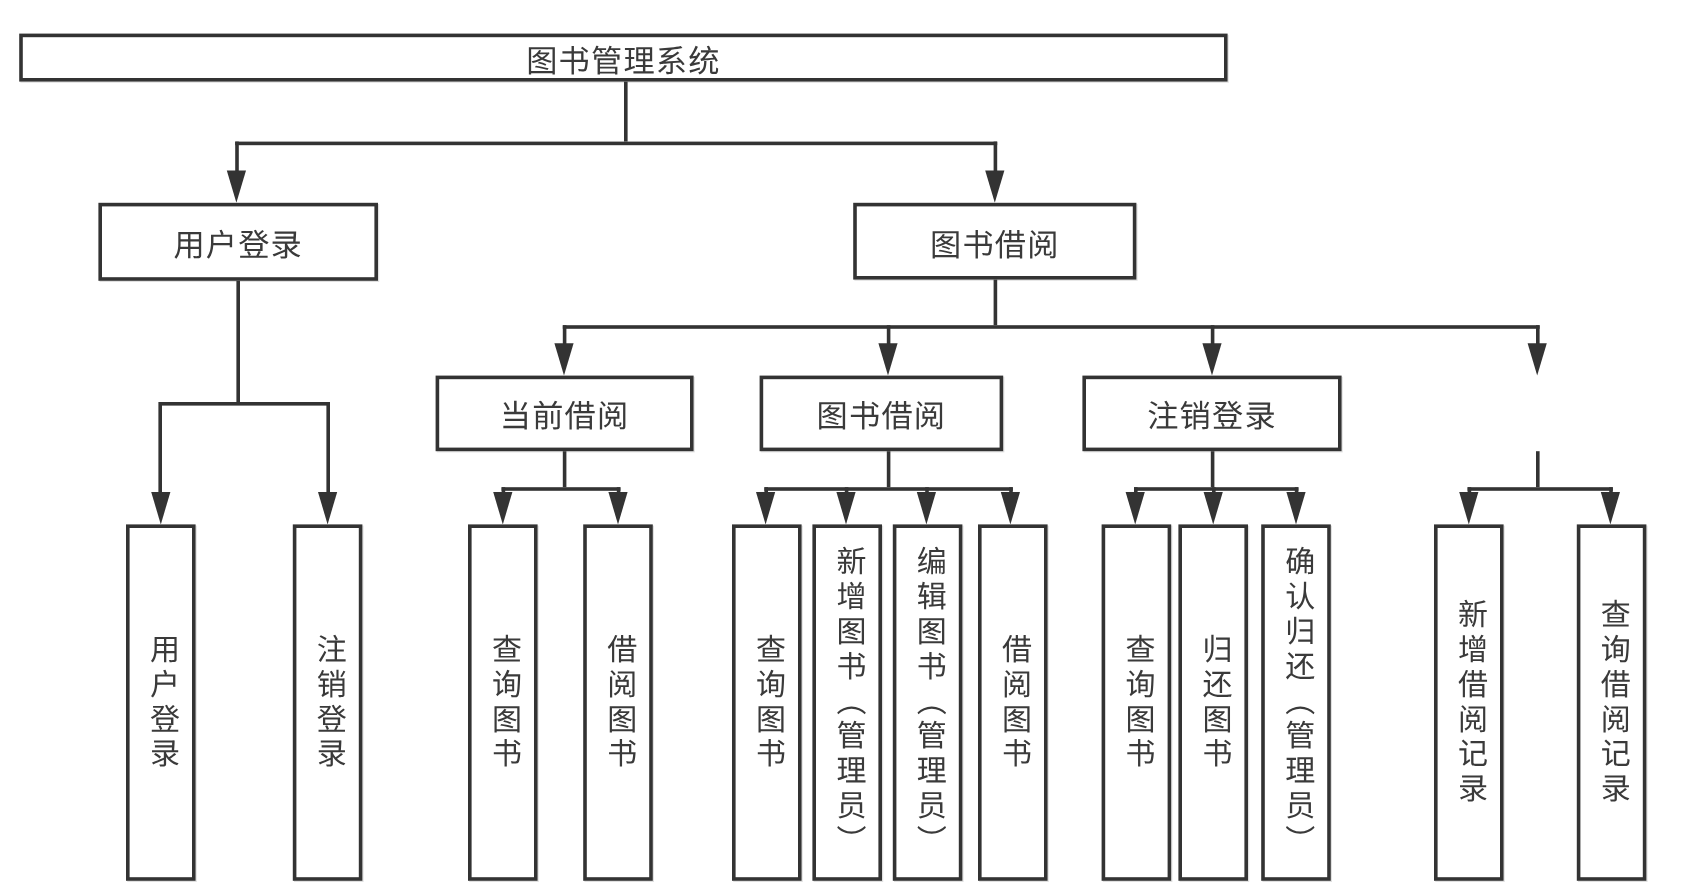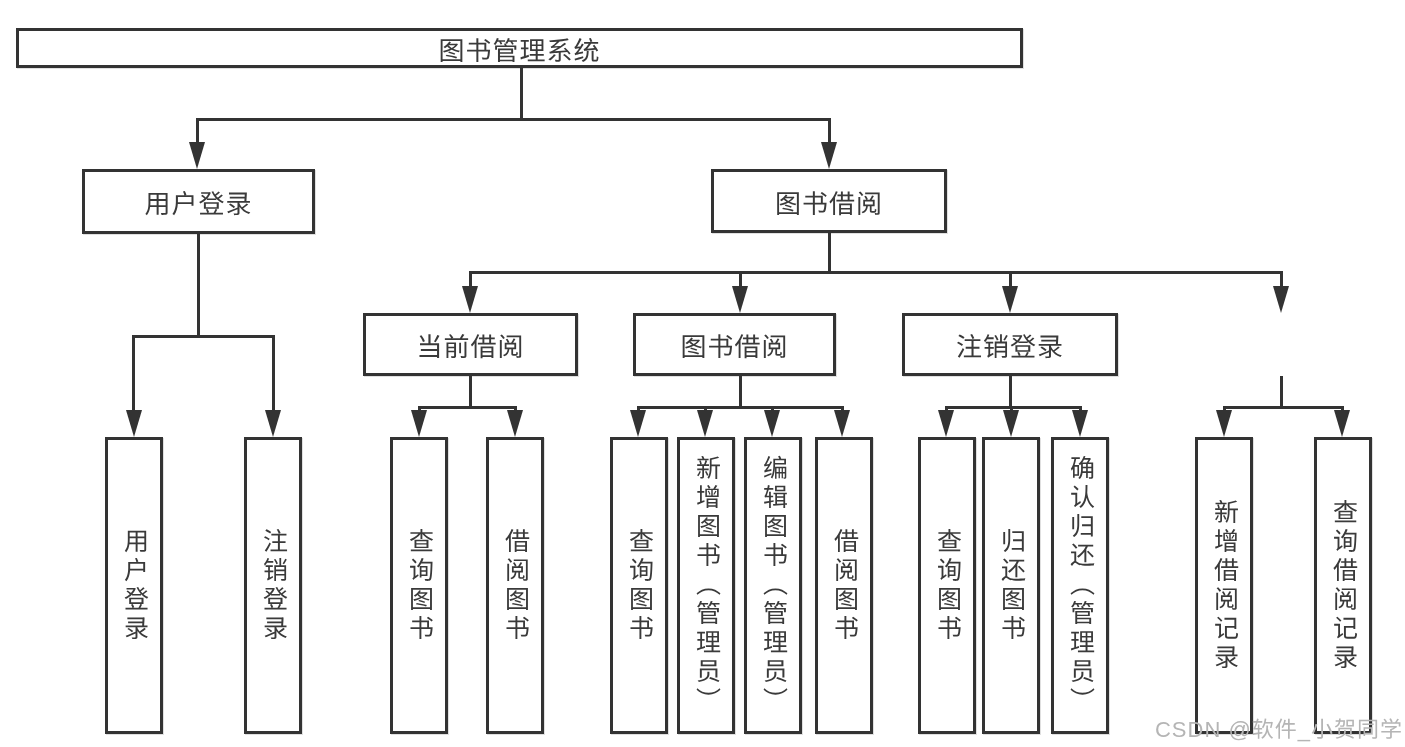--- a/index.html
+++ b/index.html
@@ -183,15 +183,14 @@
     <span>确认归还（管理员）</span>
   </div>
 
   <div class="box vbox" style="left:1195px; top:437px; width:58px; height:297px;">
     <span>新增借阅记录</span>
   </div>
   <div class="box vbox" style="left:1314px; top:437px; width:58px; height:297px;">
     <span>查询借阅记录</span>
   </div>
 
-  <div class="watermark">CSDN @软件_小贺同学</div>
 
 </div>
 
 </body></html>

